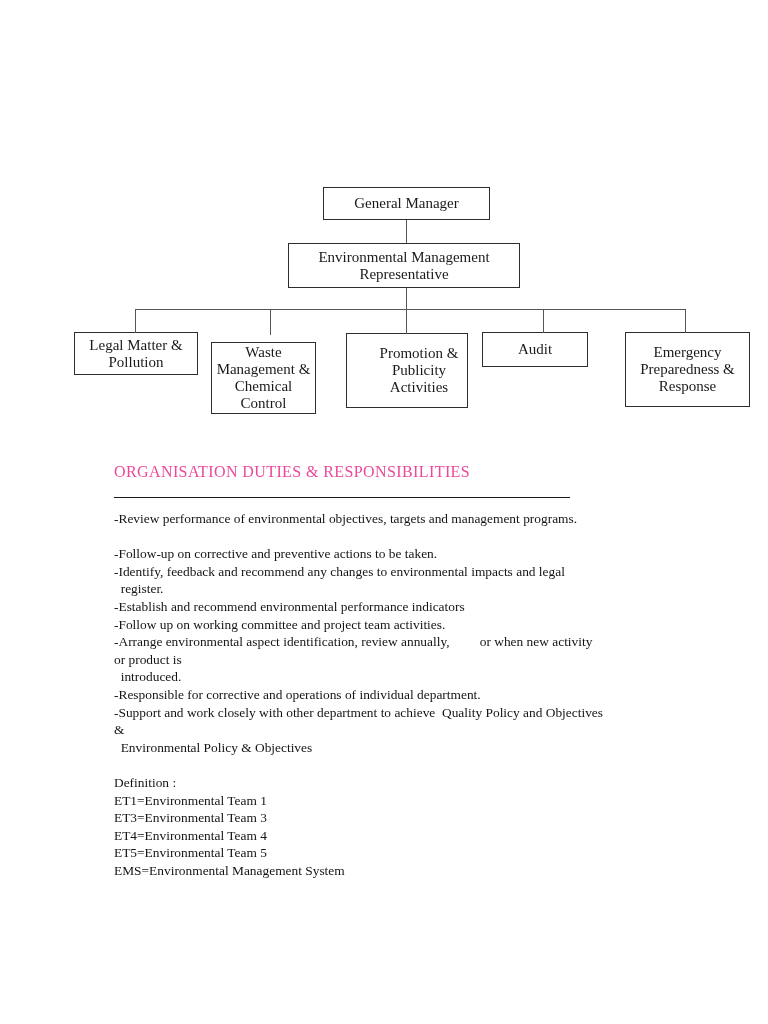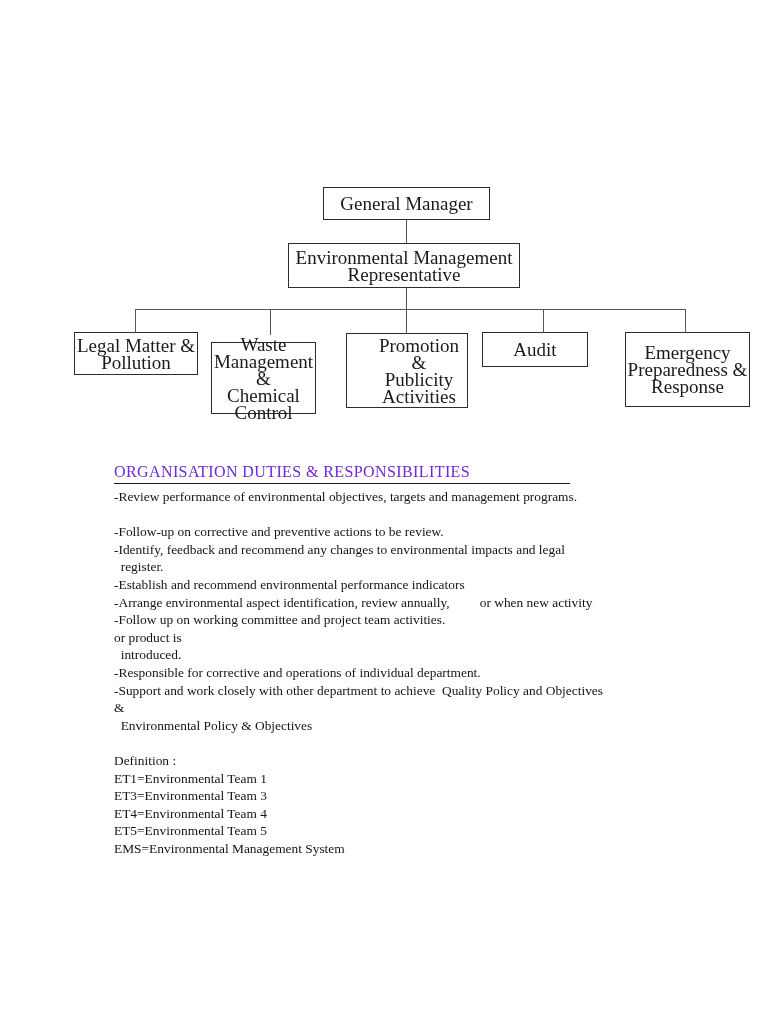--- a/index.html
+++ b/index.html
@@ -20,21 +20,21 @@
     letter-spacing:0.2px;
   }
 
   
   .node {
     position:absolute;
     border:1px solid #2d2d2d;
     background:#fff;
     display:flex; align-items:center; justify-content:center;
     text-align:center;
-    font-size:19px; line-height:17px;
+    font-size:15px; line-height:17px;
     white-space:pre-line;
     color:#1a1a1a;
     box-sizing:border-box;
   }
   #node-gm        { left:323px; top:187px; width:167px; height:33px; }
   #node-emr       { left:288px; top:243px; width:232px; height:45px; }
   #node-legal     { left:74px;  top:332px; width:124px; height:43px; }
   #node-waste     { left:211px; top:334px; width:105px; height:72px;margin-top:8px; }
   #node-promotion { left:346px; top:333px; width:122px; height:75px;padding-left:24px; }
   #node-audit     { left:482px; top:332px; width:106px; height:35px; }
@@ -54,25 +54,25 @@
   #conn-d-emergency { left:685px; top:309px; height:24px; }
 
   
   .text-block {
     position:absolute; left:114px; top:462px; width:600px;
   }
   .duties-heading {
     display:inline-block;
     font-size:16px; line-height:20px;
     letter-spacing:0.4px;
-    color:#6d28d9;
+    color:#ec4899;
     border-bottom:1.6px solid #1a1a1a;
     min-width:456px;
-    padding-bottom:1px;
-    margin-bottom:4px;
+    padding-bottom:15px;
+    margin-bottom:12px;
   }
   .tline {
     font-size:13.4px;
     line-height:17.6px;
     min-height:17.6px;
     white-space:pre;
     color:#141414;
   }
 </style>
 </head>
@@ -106,26 +106,26 @@
     <div class="conn v" id="conn-d-promotion"></div>
     <div class="conn v" id="conn-d-audit"></div>
     <div class="conn v" id="conn-d-emergency"></div>
   </div>
 
   <div class="text-block">
     <div class="duties-heading">ORGANISATION  DUTIES  &amp; RESPONSIBILITIES</div>
 
     <div class="tline">-Review performance of environmental objectives, targets and management programs.</div>
     <div class="tline"></div>
-    <div class="tline">-Follow-up on corrective and preventive actions to be review.</div>
+    <div class="tline">-Follow-up on corrective and preventive actions to be taken.</div>
     <div class="tline">-Identify, feedback and recommend any changes to environmental impacts and legal</div>
     <div class="tline">  register.</div>
     <div class="tline">-Establish and recommend environmental performance indicators</div>
+    <div class="tline">-Follow up on working committee and project team activities.</div>
     <div class="tline">-Arrange environmental aspect identification, review annually,         or when new activity</div>
-    <div class="tline">-Follow up on working committee and project team activities.</div>
     <div class="tline">or product is</div>
     <div class="tline">  introduced.</div>
     <div class="tline">-Responsible for corrective and operations of individual department.</div>
     <div class="tline">-Support and work closely with other department to achieve  Quality Policy and Objectives</div>
     <div class="tline">&amp;</div>
     <div class="tline">  Environmental Policy &amp; Objectives</div>
 
     <div class="tline"></div>
     <div class="tline">Definition :</div>
     <div class="tline">ET1=Environmental Team 1</div>

